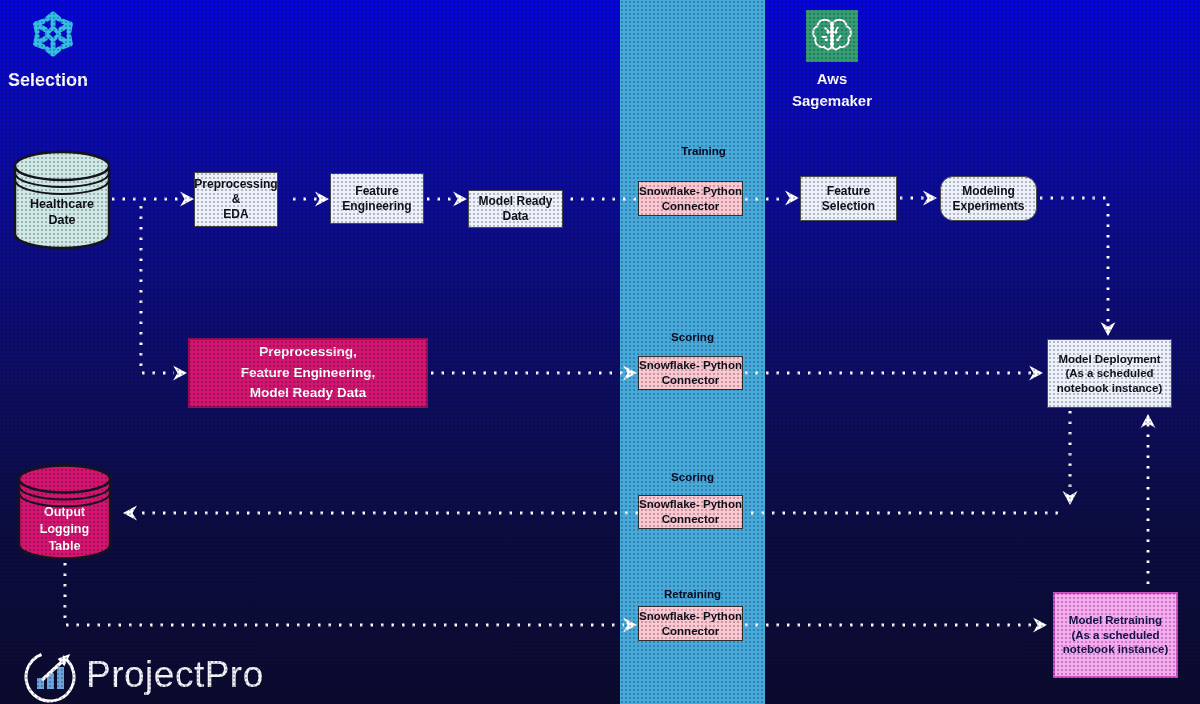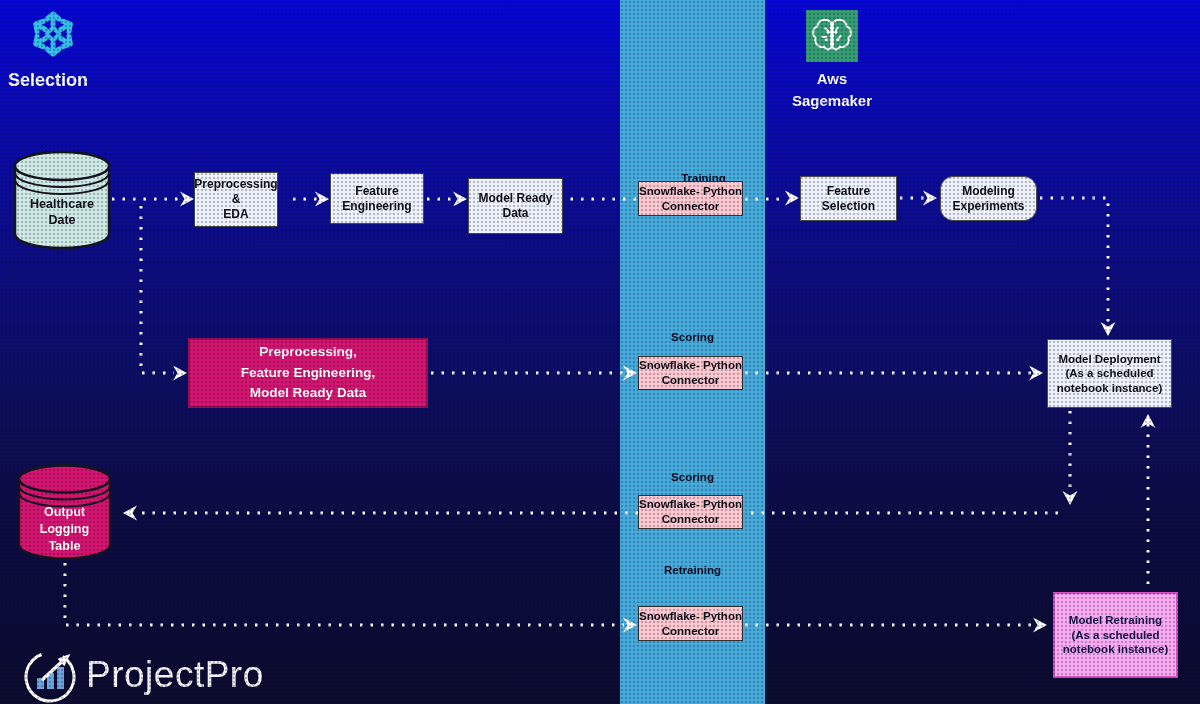--- a/index.html
+++ b/index.html
@@ -117,40 +117,40 @@
     <path d="M3,30 a47,14 0 0 0 94,0" fill="none" stroke="#15151e" stroke-width="2"></path>
   </svg>
   <div class="cyl-label pre" style="left:12px;top:196px;width:100px;color:#101018;font-size:12.5px;line-height:1.3;">Healthcare
 Date</div>
 
   <div class="node white-box pre" style="left:194px;top:172px;width:84px;height:55px;">Preprocessing
 &amp;
 EDA</div>
   <div class="node white-box pre" style="left:330px;top:173px;width:94px;height:51px;">Feature
 Engineering</div>
-  <div class="node white-box pre" style="left:468px;top:178px;width:95px;height:56px;">Model Ready
+  <div class="node white-box pre" style="left:468px;top:190px;width:95px;height:38px;">Model Ready
 Data</div>
   <div class="node white-box pre" style="left:800px;top:176px;width:97px;height:45px;">Feature
 Selection</div>
   <div class="node white-box pre" style="left:940px;top:176px;width:97px;height:45px;border-radius:13px;">Modeling
 Experiments</div>
 
-  <div class="node lane-label" style="left:620px;top:172px;width:167px;">Training</div>
+  <div class="node lane-label" style="left:620px;top:145px;width:167px;">Training</div>
   <div class="node conn-box pre" style="left:638px;top:181px;width:105px;height:35px;">Snowflake- Python
 Connector</div>
 
   <div class="node lane-label" style="left:620px;top:331px;width:145px;">Scoring</div>
   <div class="node conn-box pre" style="left:638px;top:356px;width:105px;height:34px;">Snowflake- Python
 Connector</div>
 
   <div class="node lane-label" style="left:620px;top:471px;width:145px;">Scoring</div>
   <div class="node conn-box pre" style="left:638px;top:495px;width:105px;height:34px;">Snowflake- Python
 Connector</div>
 
-  <div class="node lane-label" style="left:620px;top:564px;width:145px;">Retraining</div>
+  <div class="node lane-label" style="left:620px;top:588px;width:145px;">Retraining</div>
   <div class="node conn-box pre" style="left:638px;top:606px;width:105px;height:35px;">Snowflake- Python
 Connector</div>
 
   <div class="node magenta-box pre" style="left:188px;top:338px;width:240px;height:70px;">Preprocessing,
 Feature Engineering,
 Model Ready Data</div>
 
   <div class="node white-box pre" style="left:1047px;top:339px;width:125px;height:69px;font-size:11.5px;">Model Deployment
 (As a scheduled
 notebook instance)</div>

